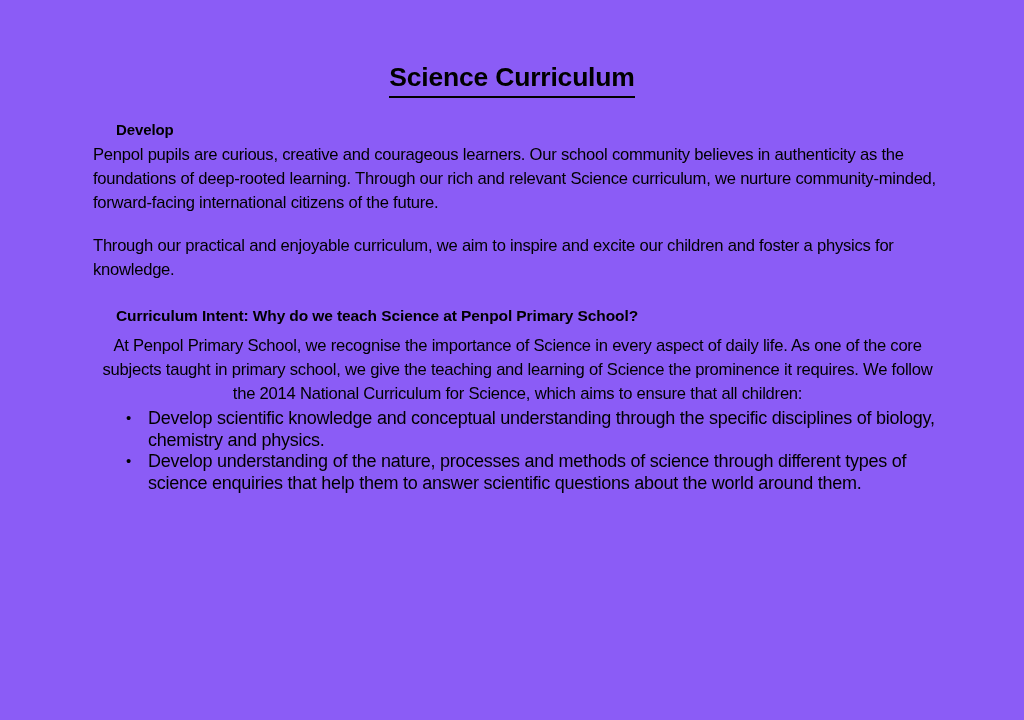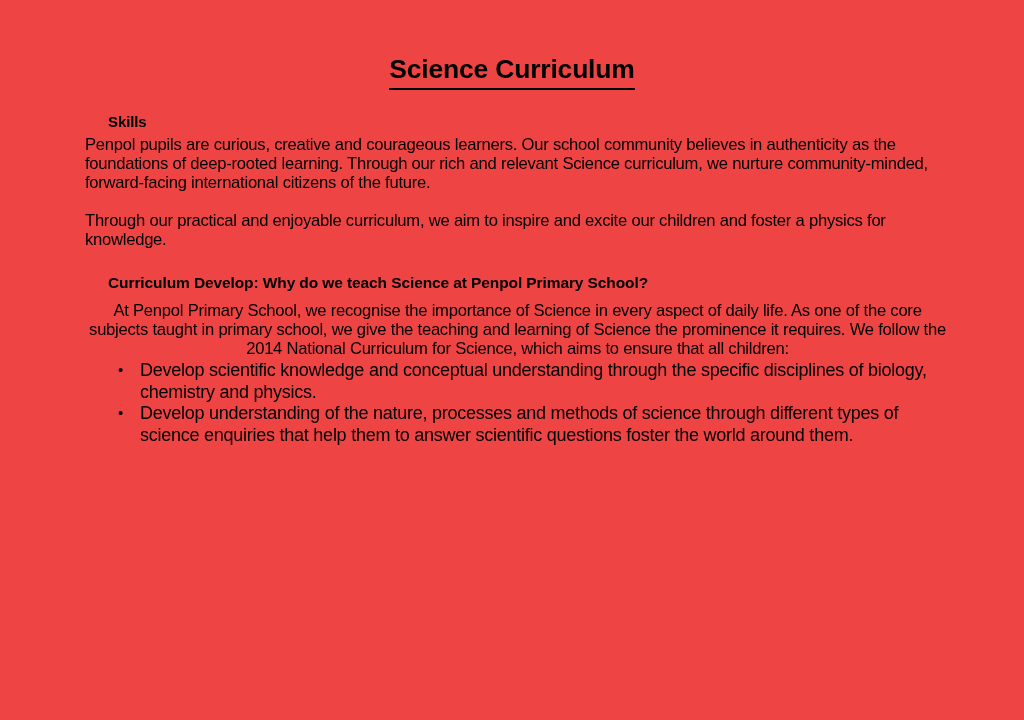--- a/index.html
+++ b/index.html
@@ -13,22 +13,22 @@
     background: #ffffff;
     font-family: "Liberation Sans", sans-serif;
     color: #000000;
     overflow: hidden;
   }
   .page {
     position: relative;
     width: 1024px;
     height: 720px;
     box-sizing: border-box;
-    padding: 0;
-    background: #ef4444;
+    padding: 8px;
+    background: #8b5cf6;
   }
 
   
   .doc-title {
     text-align: center;
     font-weight: bold;
     font-size: 26.5px;
     line-height: 35px;
     letter-spacing: -0.2px;
     padding-top: 52px;
@@ -60,21 +60,21 @@
   }
   .sub-heading.spaced-above {
     margin-top: 24px;
     margin-bottom: 8px;
     font-size: 15.5px;
   }
 
   p.para {
     margin: 0 0 19px 0;
     font-size: 16.6px;
-    line-height: 19px;
+    line-height: 24px;
     letter-spacing: -0.25px;
     word-spacing: 0.1px;
     text-align: left;
   }
   p.para:last-of-type {
     margin-bottom: 0;
     text-align: center;
   }
   p.para.tight {
     margin-bottom: 0;
@@ -106,28 +106,28 @@
 <body>
 
 <div class="page">
 
   <h1 class="doc-title">
     <span class="tline"><span>Science Curriculum</span></span>
   </h1>
 
   <div class="body-block">
 
-    <div class="sub-heading">Skills</div>
+    <div class="sub-heading">Develop</div>
 
     <p class="para">Penpol pupils are curious, creative and courageous learners. Our school community believes in authenticity as the foundations of deep-rooted learning. Through our rich and relevant Science curriculum, we nurture community-minded, forward-facing international citizens of the future.</p>
     <p class="para">Through our practical and enjoyable curriculum, we aim to inspire and excite our children and foster a physics for knowledge.</p>
 
-    <div class="sub-heading spaced-above">Curriculum Develop: Why do we teach Science at Penpol Primary School?</div>
+    <div class="sub-heading spaced-above">Curriculum Intent: Why do we teach Science at Penpol Primary School?</div>
 
     <p class="para tight">At Penpol Primary School, we recognise the importance of Science in every aspect of daily life. As one of the core subjects taught in primary school, we give the teaching and learning of Science the prominence it requires. We follow the 2014 National Curriculum for Science, which aims to ensure that all children:</p>
 
     <ul class="bullets">
       <li>Develop scientific knowledge and conceptual understanding through the specific disciplines of biology, chemistry and physics.</li>
-      <li>Develop understanding of the nature, processes and methods of science through different types of science enquiries that help them to answer scientific questions foster the world around them.</li>
+      <li>Develop understanding of the nature, processes and methods of science through different types of science enquiries that help them to answer scientific questions about the world around them.</li>
     </ul>
 
   </div>
 </div>
 
 </body></html>

